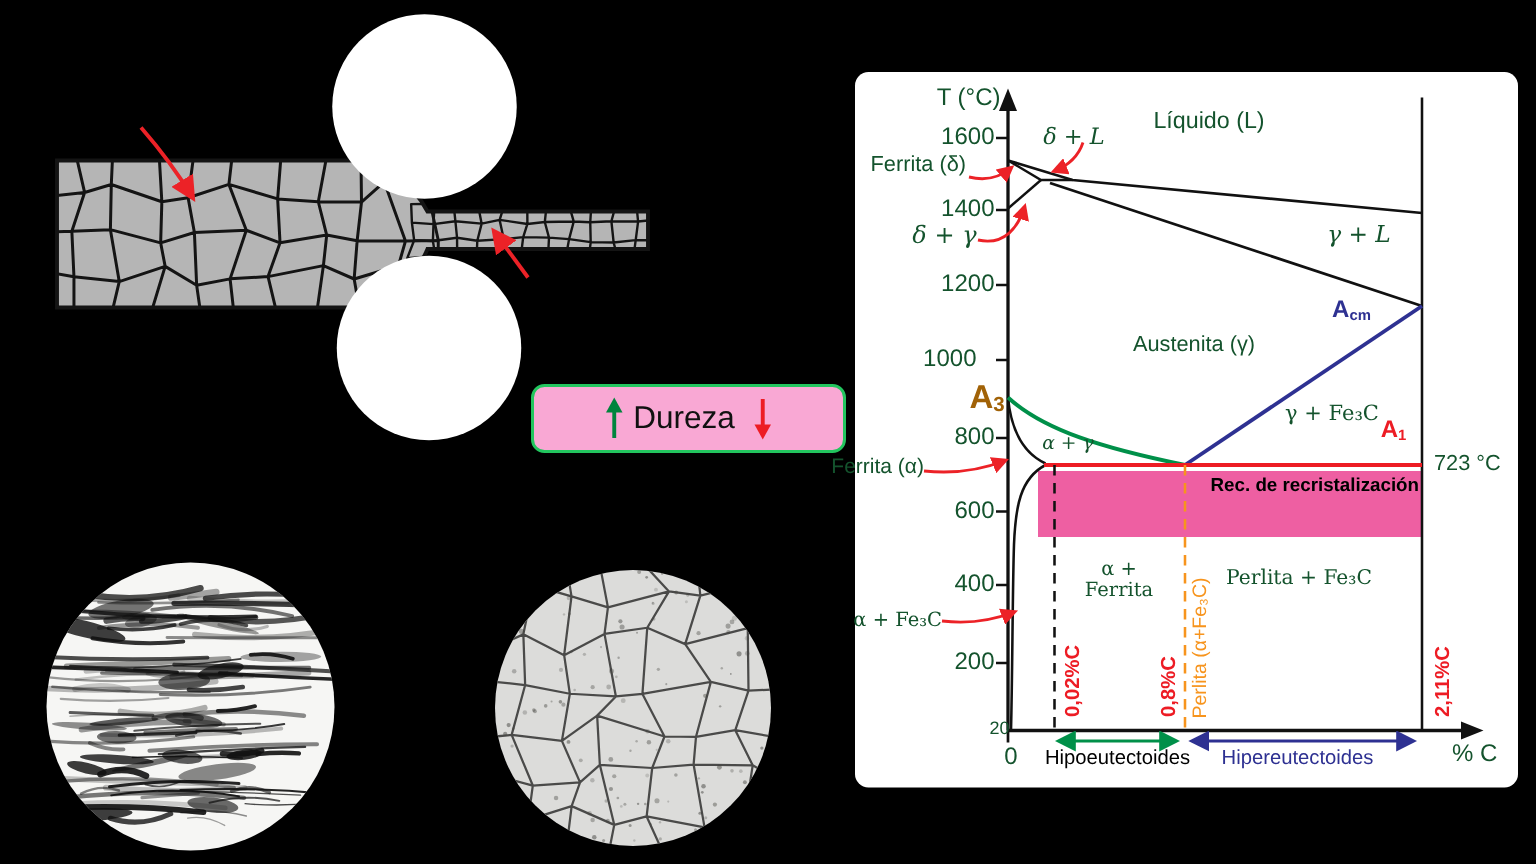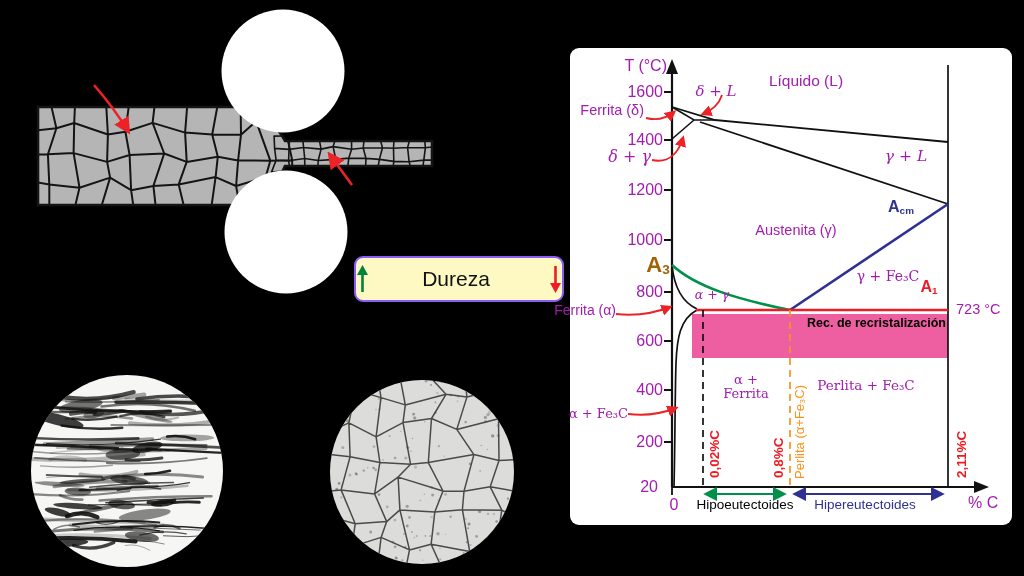--- a/index.html
+++ b/index.html
@@ -1,29 +1,29 @@
 <!DOCTYPE html>
 <html><head>
 <meta charset="utf-8">
 <style>
   html,body{margin:0;padding:0;background:#000;}
   .stage{position:relative;width:1024px;height:576px;background:#000;overflow:hidden;
          font-family:"Liberation Sans",sans-serif;}
   .panel{position:absolute;left:570px;top:48px;width:442px;height:477px;background:#fff;border-radius:9px;}
-  .pd-lab{position:absolute;white-space:nowrap;color:#a21caf;line-height:1.05;}
+  .pd-lab{position:absolute;white-space:nowrap;color:#14532d;line-height:1.05;}
   .ctr{transform:translateX(-50%);}
   .rgt{transform:translateX(-100%);}
   .rot{transform-origin:0 100%;transform:rotate(-90deg);line-height:16px;}
   .serif{font-family:"DejaVu Serif",serif;}
   .it{font-style:italic;}
   .bold{font-weight:bold;}
   .sb{font-size:62%;vertical-align:-2px;text-align:right;}
-  .legend-box{position:absolute;left:354px;top:256px;width:206px;height:42px;background:#fef9c3;
-              border:2px solid #8b5cf6;border-radius:9px;display:flex;align-items:center;
-              justify-content:space-between;gap:6px;}
+  .legend-box{position:absolute;left:354px;top:256px;width:206px;height:42px;background:#f9a8d4;
+              border:2px solid #22c55e;border-radius:9px;display:flex;align-items:center;
+              justify-content:center;gap:6px;}
   .legend-box span.txt{font-size:21px;font-weight:500;color:#111;}
   svg{position:absolute;overflow:visible;}
   svg.clip{overflow:hidden;}
 </style>
 </head>
 <body>
 
 <div class="stage">
 
   <svg style="left:18px;top:8px" width="440" height="310" viewBox="0 0 440 310">
@@ -354,26 +354,26 @@
       <path d="M152,47 C149,56 143,62 133,66" stroke="#ec2227" stroke-width="1.9" fill="none" marker-end="url(#pra)"></path>
       <path d="M82,112 C100,116 109,103 113,90" stroke="#ec2227" stroke-width="1.9" fill="none" marker-end="url(#pra)"></path>
       <path d="M46,266 Q75,269 100,259" stroke="#ec2227" stroke-width="1.9" fill="none" marker-end="url(#pra)"></path>
       <path d="M58,366 Q83,369 106,360" stroke="#ec2227" stroke-width="1.9" fill="none" marker-end="url(#pra)"></path>
     </svg>
 
     <div class="pd-lab rgt" style="left:97px;top:10px;font-size:16px">T (°C)</div>
     <div class="pd-lab rgt" style="left:93px;top:36px;font-size:16px">1600</div>
     <div class="pd-lab rgt" style="left:93px;top:84px;font-size:16px">1400</div>
     <div class="pd-lab rgt" style="left:93px;top:134px;font-size:16px">1200</div>
-    <div class="pd-lab rgt" style="left:93px;top:184px;font-size:16px">1000</div>
+    <div class="pd-lab rgt" style="left:81px;top:184px;font-size:16px">1000</div>
     <div class="pd-lab rgt" style="left:93px;top:236px;font-size:16px">800</div>
     <div class="pd-lab rgt" style="left:93px;top:285px;font-size:16px">600</div>
     <div class="pd-lab rgt" style="left:93px;top:334px;font-size:16px">400</div>
     <div class="pd-lab rgt" style="left:93px;top:386px;font-size:16px">200</div>
-    <div class="pd-lab rgt" style="left:88px;top:431px;font-size:16px">20</div>
+    <div class="pd-lab rgt" style="left:103px;top:431px;font-size:12px">20</div>
     <div class="pd-lab ctr" style="left:104px;top:449px;font-size:16px">0</div>
     <div class="pd-lab" style="left:398px;top:447px;font-size:16px">% C</div>
     <div class="pd-lab" style="left:386px;top:254px;font-size:14.5px">723 °C</div>
 
     <div class="pd-lab ctr" style="left:236px;top:25px;font-size:15.5px">Líquido (L)</div>
     <div class="pd-lab ctr serif it" style="left:146px;top:36px;font-size:15px">δ + L</div>
     <div class="pd-lab rgt" style="left:74px;top:55px;font-size:14.5px">Ferrita (δ)</div>
     <div class="pd-lab rgt serif it" style="left:81px;top:101px;font-size:16px">δ + γ</div>
     <div class="pd-lab ctr serif it" style="left:336px;top:100px;font-size:15.5px">γ + L</div>
     <div class="pd-lab ctr" style="left:226px;top:175px;font-size:14.5px">Austenita (γ)</div>

